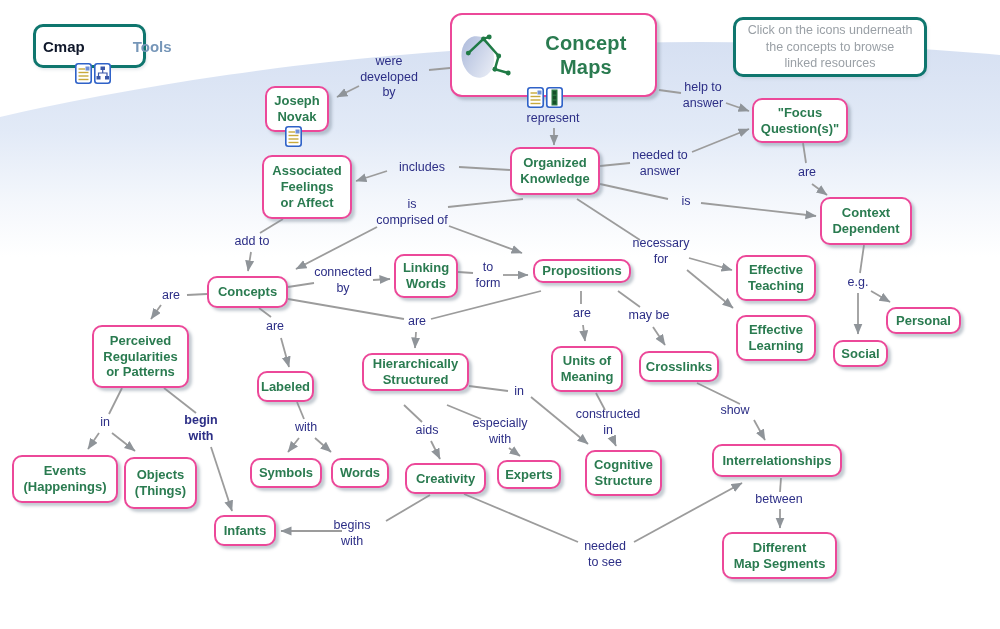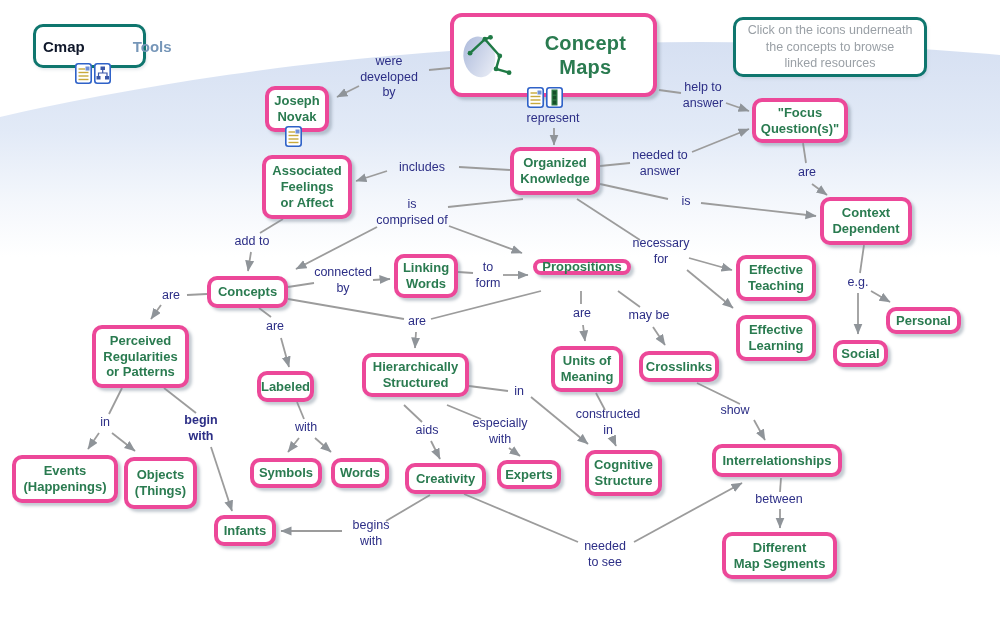--- a/index.html
+++ b/index.html
@@ -3,21 +3,21 @@
 <meta charset="utf-8">
 <title>Concept Maps</title>
 <style>
   html,body{margin:0;padding:0;}
   body{font-family:"Liberation Sans",sans-serif;}
   #stage{position:relative;width:1000px;height:629px;overflow:hidden;background:#ffffff;}
   .sky{position:absolute;left:-700px;top:42px;width:2800px;height:1120px;border-radius:50%;
        background:linear-gradient(to bottom,#d6e0f2 0px,#e2eaf7 90px,#f4f7fc 160px,#ffffff 215px);
        z-index:1;}
   #edges{position:absolute;left:0;top:0;z-index:2;}
-  .node{position:absolute;box-sizing:border-box;background:#ffffff;border:4px solid #ec4899;border-radius:10px;
+  .node{position:absolute;box-sizing:border-box;background:#ffffff;border:2px solid #ec4899;border-radius:10px;
         box-shadow:3px 3px 3px rgba(125,140,155,.45);color:#2a7b50;font-weight:bold;font-size:13px;line-height:1.22;
         display:flex;align-items:center;justify-content:center;text-align:center;white-space:pre-line;z-index:3;padding:2px 3px;}
   .node-main{border-radius:12px;flex-direction:row;gap:6px;font-size:20px;letter-spacing:.2px;}
   .edge-label{position:absolute;transform:translate(-50%,-50%);color:#2c2e86;font-size:12.5px;line-height:1.25;
         text-align:center;white-space:pre-line;z-index:3;}
   .card{position:absolute;background:#ffffff;border:3px solid #0f766e;border-radius:10px;z-index:3;
         box-shadow:1px 2px 3px rgba(160,170,185,.25);}
   .instruction{width:188px;height:54px;left:733px;top:17px;color:#9aa0a6;font-size:12.5px;line-height:1.35;
         display:flex;align-items:center;justify-content:center;text-align:center;white-space:pre-line;}
   .cmap-card{left:33px;top:24px;width:113px;height:44px;display:flex;align-items:center;gap:3px;padding:2px 4px;box-sizing:border-box;}
@@ -206,32 +206,32 @@
   <div class="node" style="left:510px;top:147px;width:90px;height:48px;">Organized
 Knowledge</div>
   <div class="node" style="left:262px;top:155px;width:90px;height:64px;">Associated
 Feelings
 or Affect</div>
   <div class="node" style="left:820px;top:197px;width:92px;height:48px;">Context
 Dependent</div>
   <div class="node" style="left:207px;top:276px;width:81px;height:32px;">Concepts</div>
   <div class="node" style="left:394px;top:254px;width:64px;height:44px;">Linking
 Words</div>
-  <div class="node" style="left:533px;top:259px;width:98px;height:16px;">Propositions</div>
+  <div class="node" style="left:533px;top:259px;width:98px;height:24px;">Propositions</div>
   <div class="node" style="left:736px;top:255px;width:80px;height:46px;">Effective
 Teaching</div>
   <div class="node" style="left:736px;top:315px;width:80px;height:46px;">Effective
 Learning</div>
   <div class="node" style="left:886px;top:307px;width:75px;height:27px;">Personal</div>
   <div class="node" style="left:833px;top:340px;width:55px;height:27px;">Social</div>
   <div class="node" style="left:92px;top:325px;width:97px;height:63px;">Perceived
 Regularities
 or Patterns</div>
   <div class="node" style="left:257px;top:371px;width:57px;height:31px;">Labeled</div>
-  <div class="node" style="left:362px;top:353px;width:107px;height:44px;">Hierarchically
+  <div class="node" style="left:362px;top:353px;width:107px;height:38px;">Hierarchically
 Structured</div>
   <div class="node" style="left:551px;top:346px;width:72px;height:46px;">Units of
 Meaning</div>
   <div class="node" style="left:639px;top:351px;width:80px;height:31px;">Crosslinks</div>
   <div class="node" style="left:12px;top:455px;width:106px;height:48px;">Events
 (Happenings)</div>
   <div class="node" style="left:124px;top:457px;width:73px;height:52px;">Objects
 (Things)</div>
   <div class="node" style="left:250px;top:458px;width:72px;height:30px;">Symbols</div>
   <div class="node" style="left:331px;top:458px;width:58px;height:30px;">Words</div>
@@ -275,17 +275,17 @@
   <div class="edge-label" style="left:275px;top:327px;">are</div>
   <div class="edge-label" style="left:306px;top:428px;">with</div>
   <div class="edge-label" style="left:427px;top:431px;">aids</div>
   <div class="edge-label" style="left:500px;top:432px;">especially
 with</div>
   <div class="edge-label" style="left:519px;top:392px;">in</div>
   <div class="edge-label" style="left:608px;top:423px;">constructed
 in</div>
   <div class="edge-label" style="left:735px;top:411px;">show</div>
   <div class="edge-label" style="left:779px;top:500px;">between</div>
-  <div class="edge-label" style="left:371px;top:534px;">begins
+  <div class="edge-label" style="left:352px;top:534px;">begins
 with</div>
   <div class="edge-label" style="left:605px;top:555px;">needed
 to see</div>
 </div>
 
 </body></html>

